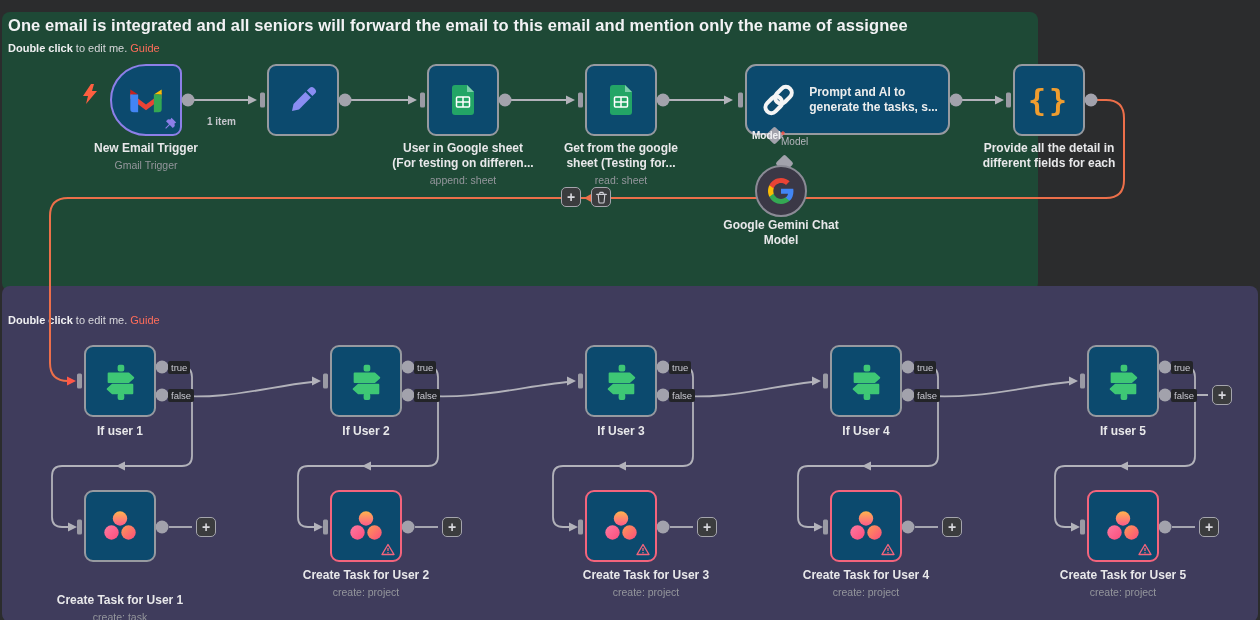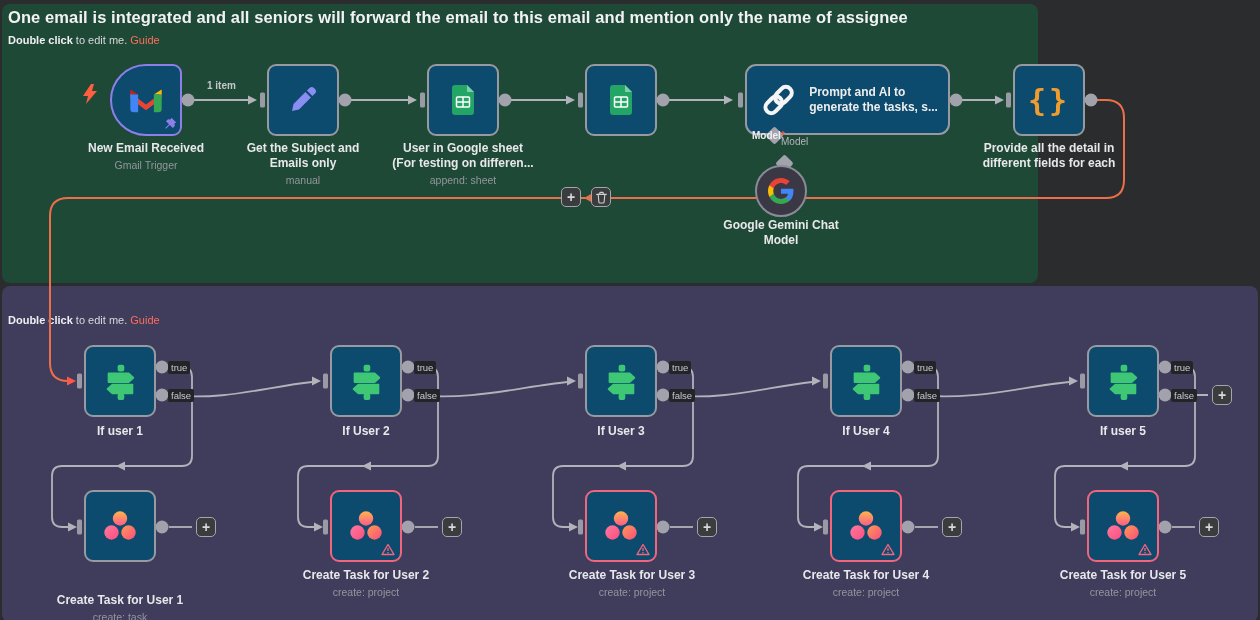--- a/index.html
+++ b/index.html
@@ -30,35 +30,35 @@
   .nl2 { font-size:10.5px; color:#94969c; line-height:14px; margin-top:2px; }
 
   .braces { font-size:30px; font-weight:700; color:#f09d2f; letter-spacing:3px; font-family:"DejaVu Sans Mono",monospace; }
 
   
   .pill { font-size:9.5px; line-height:13px; color:#c9c9d1; background:#232428;
           border-radius:2px; padding:0 3px; }
   .mlabel { font-size:10px; color:#b5b5bd; line-height:11px; }
   .mlabel--req { color:#efeff2; font-weight:700; }
   .req { color:#ff5747; }
-  .item-count { font-size:10px; font-weight:600; color:#c6c6cd; }
+  .item-count { font-size:10px; font-weight:600; color:#c6c6cd;margin-top:36px; }
 
   
   .sqbtn { width:20px; height:20px; background:#3b3c3e; border:1.5px solid #a5a5ad;
            border-radius:5px; display:flex; align-items:center; justify-content:center;
            color:#d9d9de; font-size:14px; font-weight:700; line-height:16px; cursor:pointer; }
 
   .diamond { width:13px; height:13px; background:#a2a2ac; transform:rotate(45deg); border-radius:2px; }
 </style>
 </head>
 <body>
 
 <div id="canvas">
 
-  <div class="abs sticky sticky-green" style="left:2px;top:4px;width:1036px;height:279px">
+  <div class="abs sticky sticky-green" style="left:2px;top:12px;width:1036px;height:279px">
     <div class="abs sticky-title" style="left:6px;top:4px;width:1100px">One email is integrated and all seniors will forward the email to this email and mention only the name of assignee</div>
     <div class="abs hint" style="left:6px;top:30px">
       <b>Double click</b>
       <span>to edit me.</span>
       <span class="guide">Guide</span>
     </div>
   </div>
 
   <div class="abs sticky sticky-purple" style="left:2px;top:286px;width:1256px;height:336px">
     <div class="abs hint" style="left:6px;top:28px">
@@ -271,32 +271,32 @@
         <circle cx="1165" cy="367" r="6.5"></circle>
           <circle cx="1165" cy="395" r="6.5"></circle>
           <circle cx="1165" cy="527" r="6.5"></circle>
       </g>
     </svg>
   </div>
 
   <div class="abs item-count" style="left:207px;top:80px">1 item</div>
 
   <div class="abs nlabel" style="left:66px;top:141px;width:160px">
-    <div class="nl1">New Email Received</div>
+    <div class="nl1">New Email Trigger</div>
     <div class="nl2">Gmail Trigger</div>
-  </div>
-  <div class="abs nlabel" style="left:223px;top:141px;width:160px">
-    <div class="nl1">Get the Subject and</div>
-    <div class="nl1">Emails only</div>
-    <div class="nl2">manual</div>
   </div>
   <div class="abs nlabel" style="left:378px;top:141px;width:170px">
     <div class="nl1">User in Google sheet</div>
     <div class="nl1">(For testing on differen...</div>
     <div class="nl2">append: sheet</div>
+  </div>
+  <div class="abs nlabel" style="left:536px;top:141px;width:170px">
+    <div class="nl1">Get from the google</div>
+    <div class="nl1">sheet (Testing for...</div>
+    <div class="nl2">read: sheet</div>
   </div>
   <div class="abs nlabel" style="left:969px;top:141px;width:160px">
     <div class="nl1">Provide all the detail in</div>
     <div class="nl1">different fields for each</div>
   </div>
   <div class="abs nlabel" style="left:701px;top:218px;width:160px">
     <div class="nl1">Google Gemini Chat</div>
     <div class="nl1">Model</div>
   </div>
 
@@ -446,21 +446,21 @@
   </div>
 
   <div class="abs nlabel" style="left:40px;top:593px;width:160px">
     <div class="nl1">Create Task for User 1</div>
       <div class="nl2">create: task</div>
   </div>
   <div class="abs nlabel" style="left:286px;top:568px;width:160px">
     <div class="nl1">Create Task for User 2</div>
       <div class="nl2">create: project</div>
   </div>
-  <div class="abs nlabel" style="left:552px;top:568px;width:160px">
+  <div class="abs nlabel" style="left:566px;top:568px;width:160px">
     <div class="nl1">Create Task for User 3</div>
       <div class="nl2">create: project</div>
   </div>
   <div class="abs nlabel" style="left:786px;top:568px;width:160px">
     <div class="nl1">Create Task for User 4</div>
       <div class="nl2">create: project</div>
   </div>
   <div class="abs nlabel" style="left:1043px;top:568px;width:160px">
     <div class="nl1">Create Task for User 5</div>
       <div class="nl2">create: project</div>

